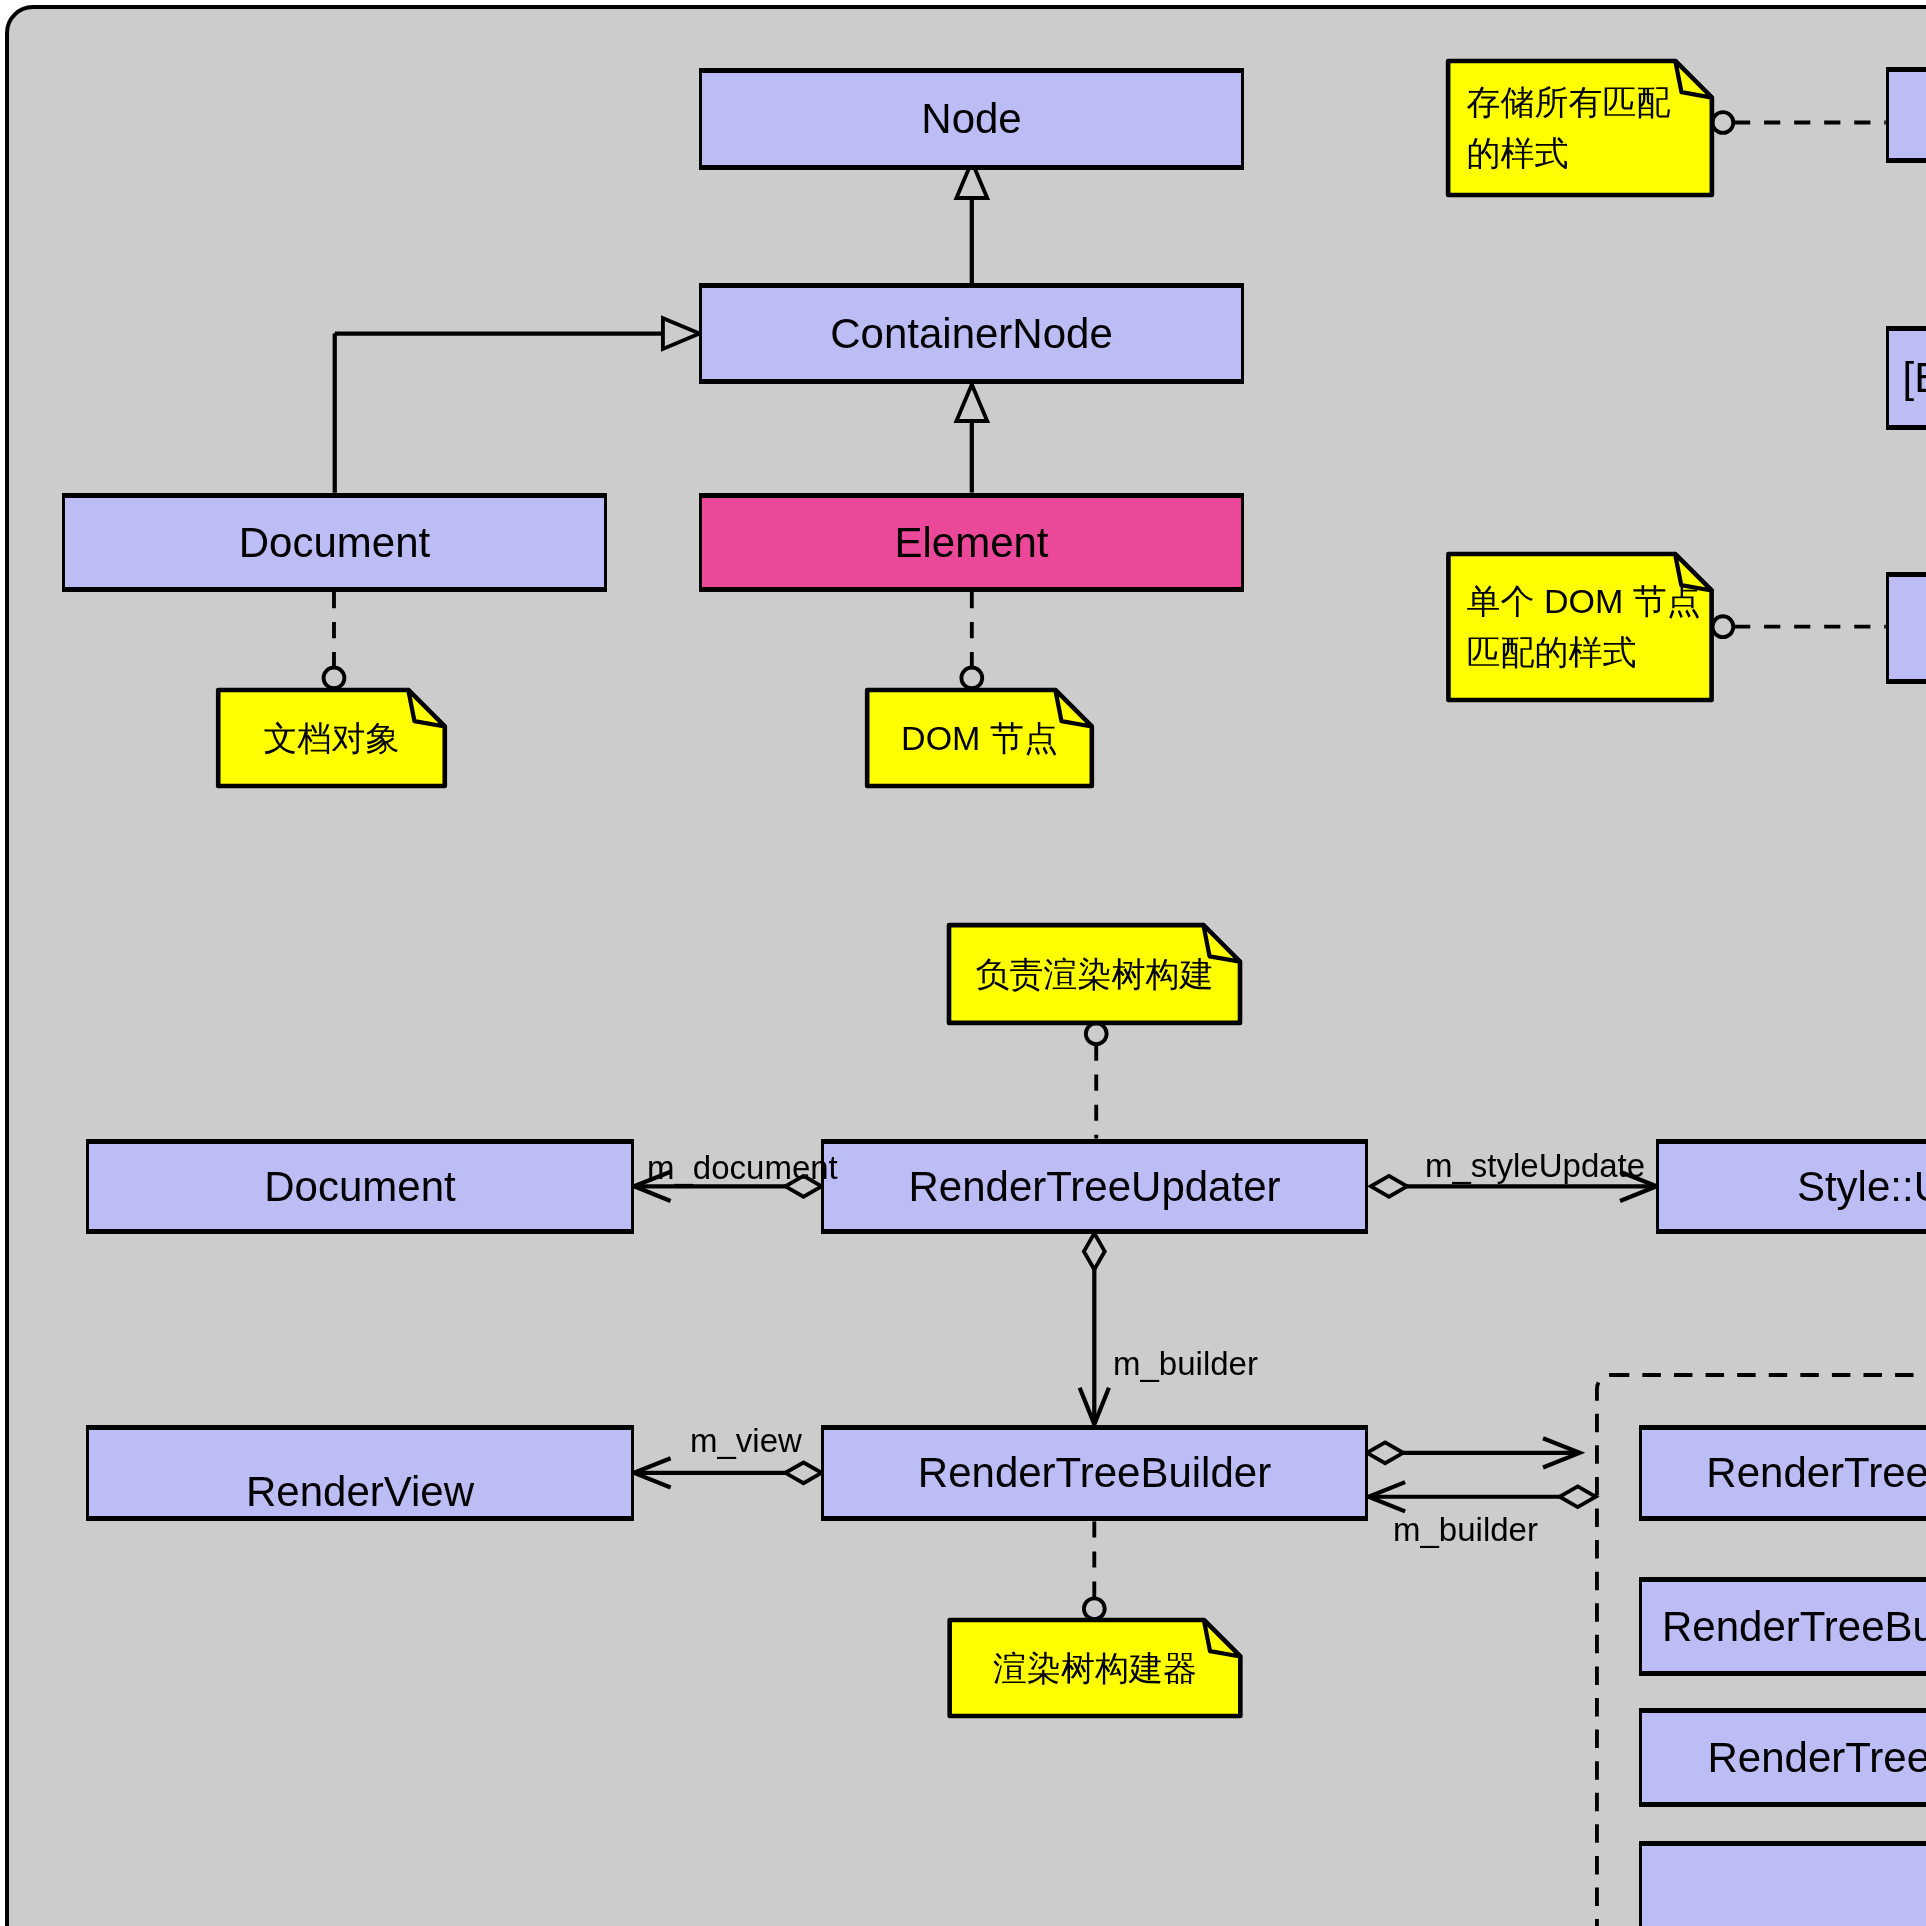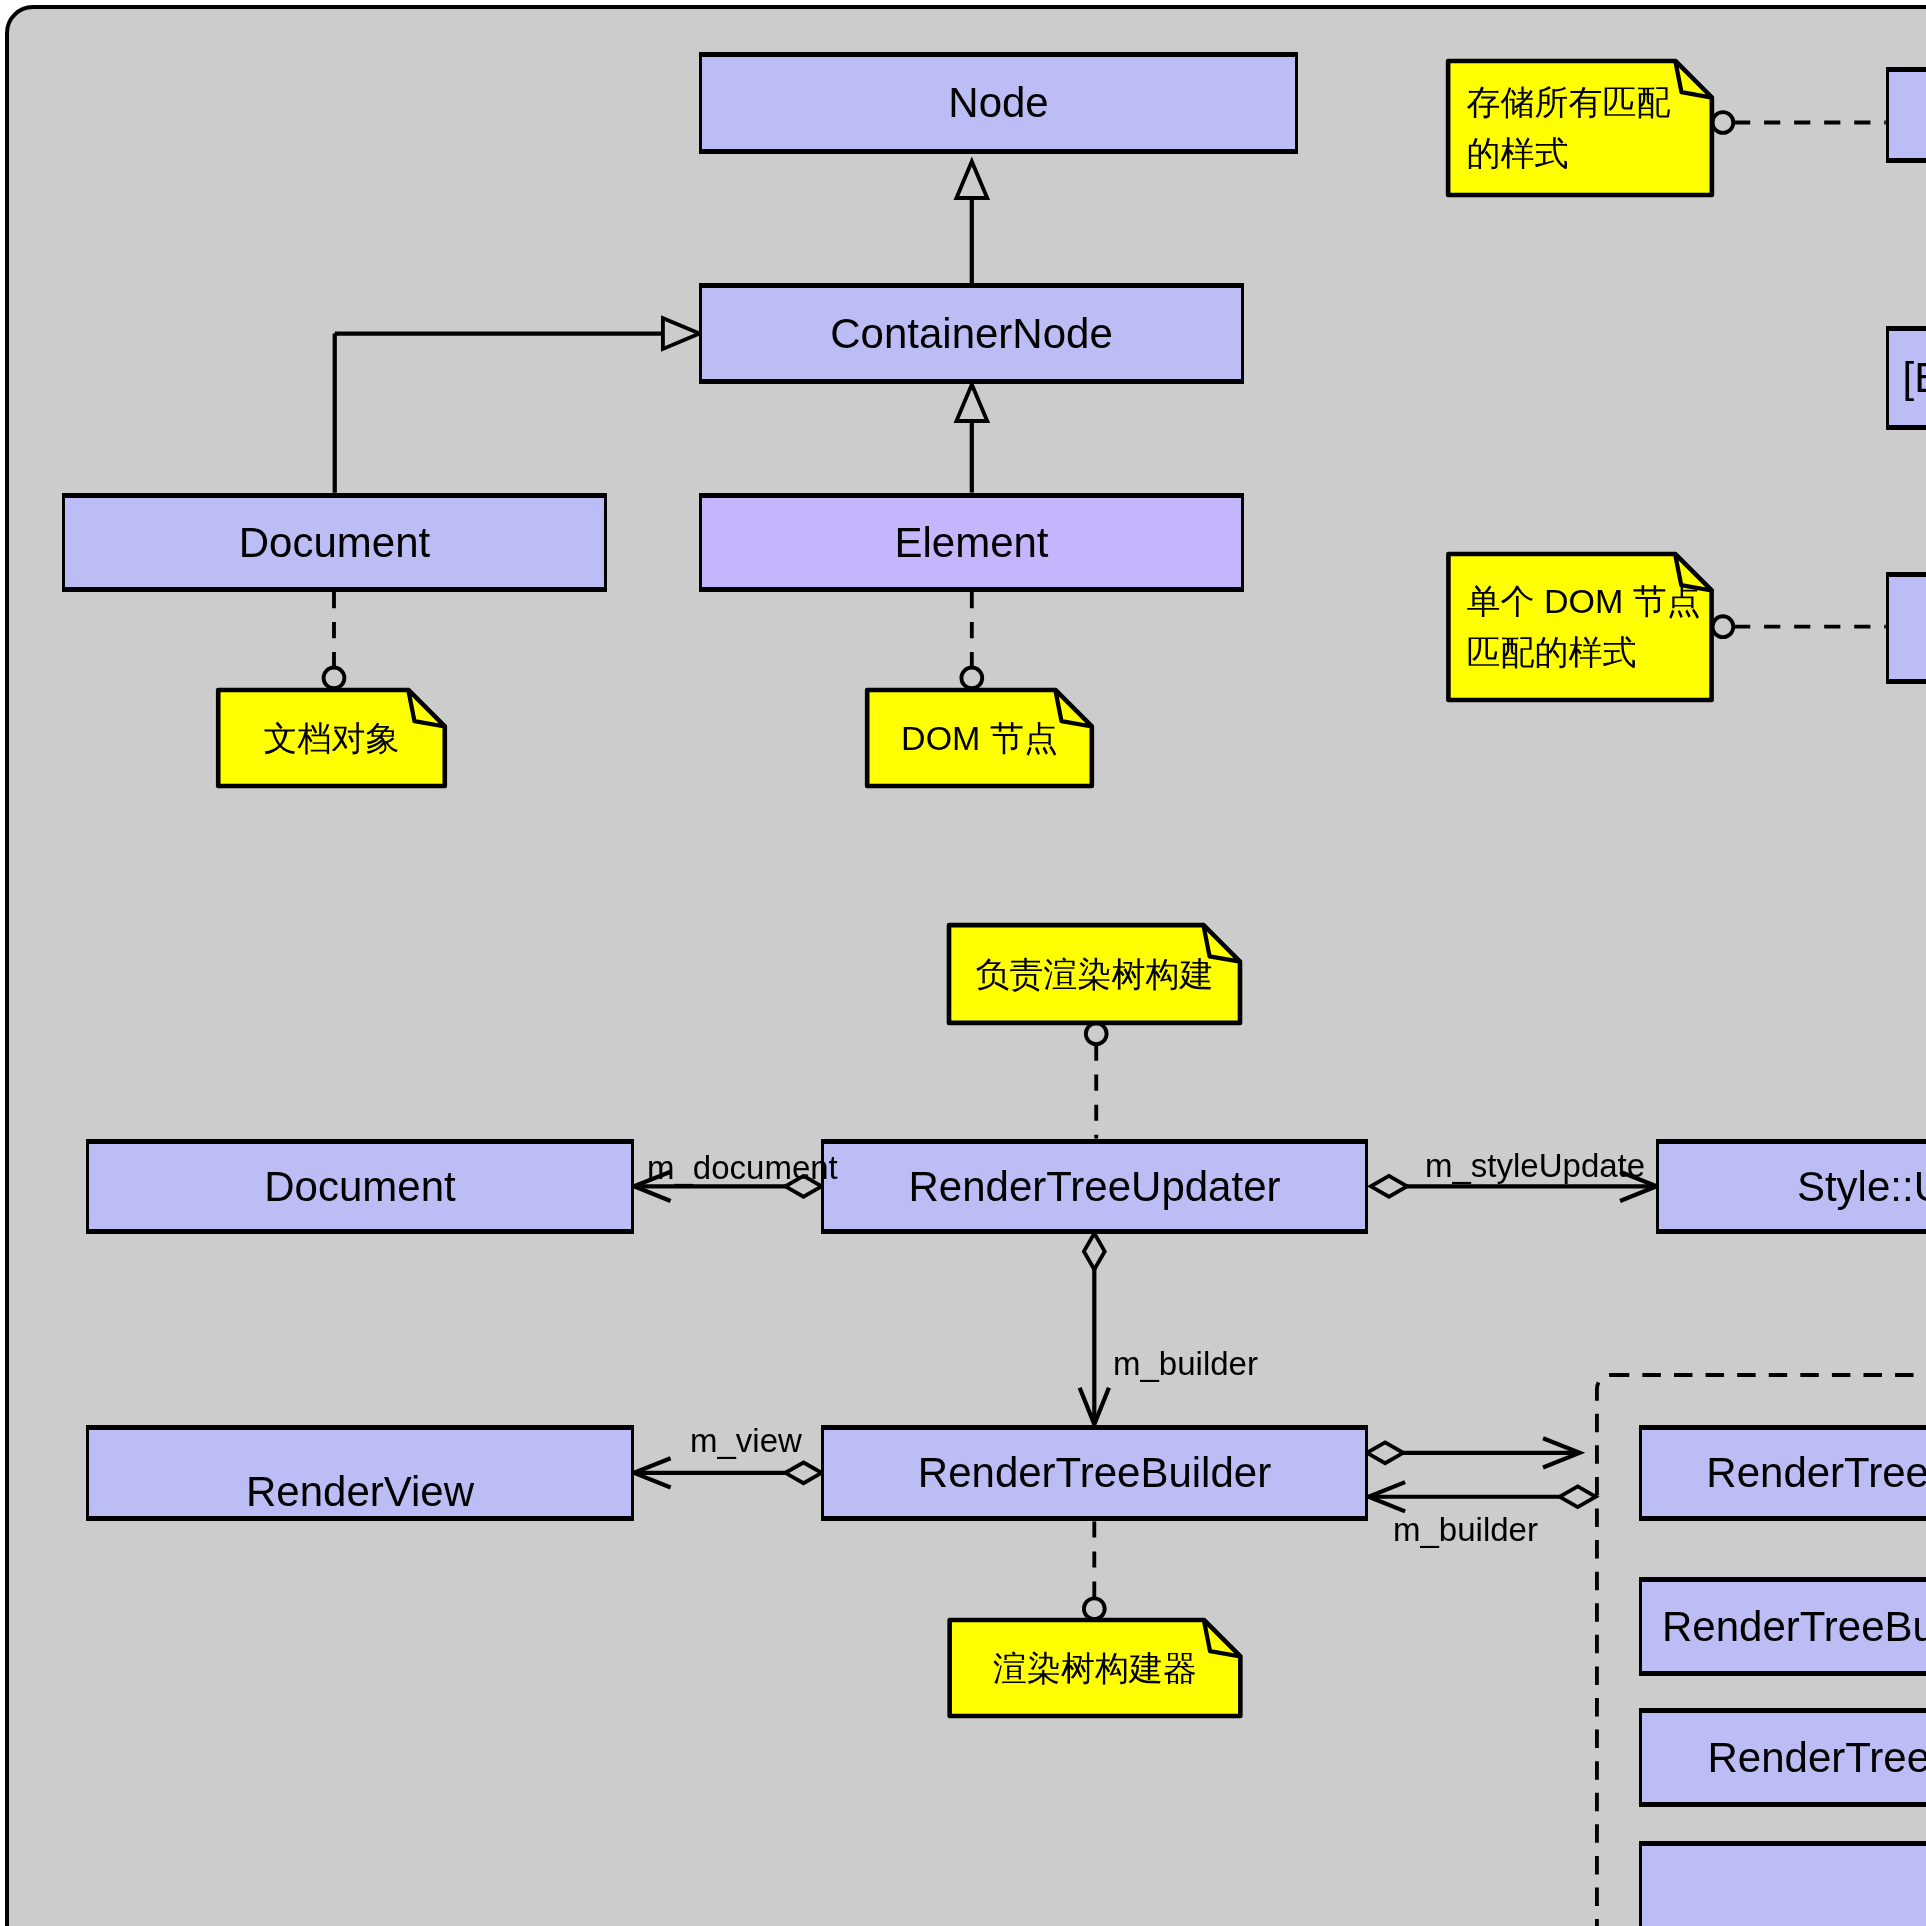--- a/index.html
+++ b/index.html
@@ -105,30 +105,30 @@
       </g>
       <g>
         <line x1="2840" y1="3950" x2="2840" y2="4148" stroke="#000000" stroke-width="10" stroke-dasharray="42 36"></line>
         <circle cx="2840" cy="4177" r="27" fill="#cccccc" stroke="#000000" stroke-width="10"></circle>
       </g>
       <g>
         <rect x="4145" y="3570" width="2584" height="1550" rx="36" fill="none" stroke="#000000" stroke-width="10" stroke-dasharray="48 34"></rect>
       </g>
     </svg>
   <div id="class-layer">
-      <div class="cls" style="left: 699px; top: 52px; width: 599px; height: 102px; background: rgb(189, 189, 246);">
+      <div class="cls" style="left: 699px; top: 68px; width: 545px; height: 102px; background: rgb(189, 189, 246);">
         <span>Node</span>
       </div>
       <div class="cls" style="left: 699px; top: 283px; width: 545px; height: 101px; background: rgb(189, 189, 246); text-align: right;">
         <span>ContainerNode</span>
       </div>
       <div class="cls" style="left: 62px; top: 493px; width: 545px; height: 99px; background: rgb(189, 189, 246);">
         <span>Document</span>
       </div>
-      <div class="cls" style="left: 699px; top: 493px; width: 545px; height: 99px; background: #c4b5fd;">
+      <div class="cls" style="left: 699px; top: 493px; width: 545px; height: 99px; background: #ec4899;">
         <span>Element</span>
       </div>
       <div class="cls" style="left: 1886px; top: 67px; width: 535px; height: 96px; background: rgb(189, 189, 246);"></div>
       <div class="cls" style="left: 1886px; top: 326px; width: 535px; height: 104px; background: rgb(189, 189, 246);">
         <span>[Element : ElementUpdate]</span>
       </div>
       <div class="cls" style="left: 1886px; top: 572px; width: 535px; height: 112px; background: rgb(189, 189, 246);"></div>
       <div class="cls" style="left: 86px; top: 1139px; width: 548px; height: 95px; background: rgb(189, 189, 246);">
         <span>Document</span>
       </div>

